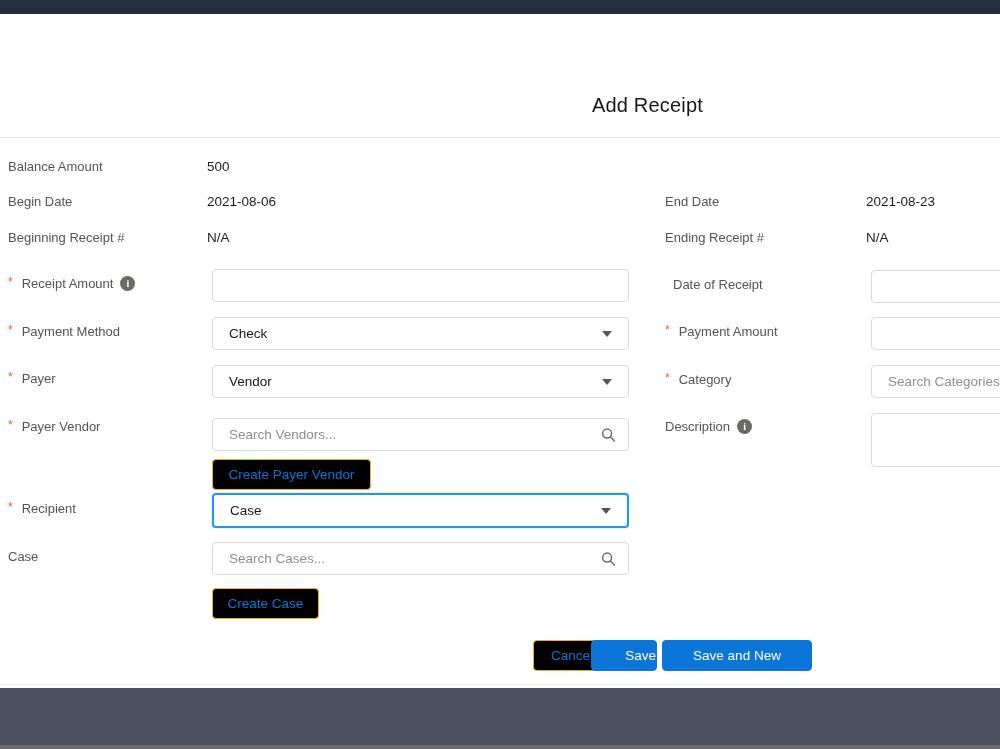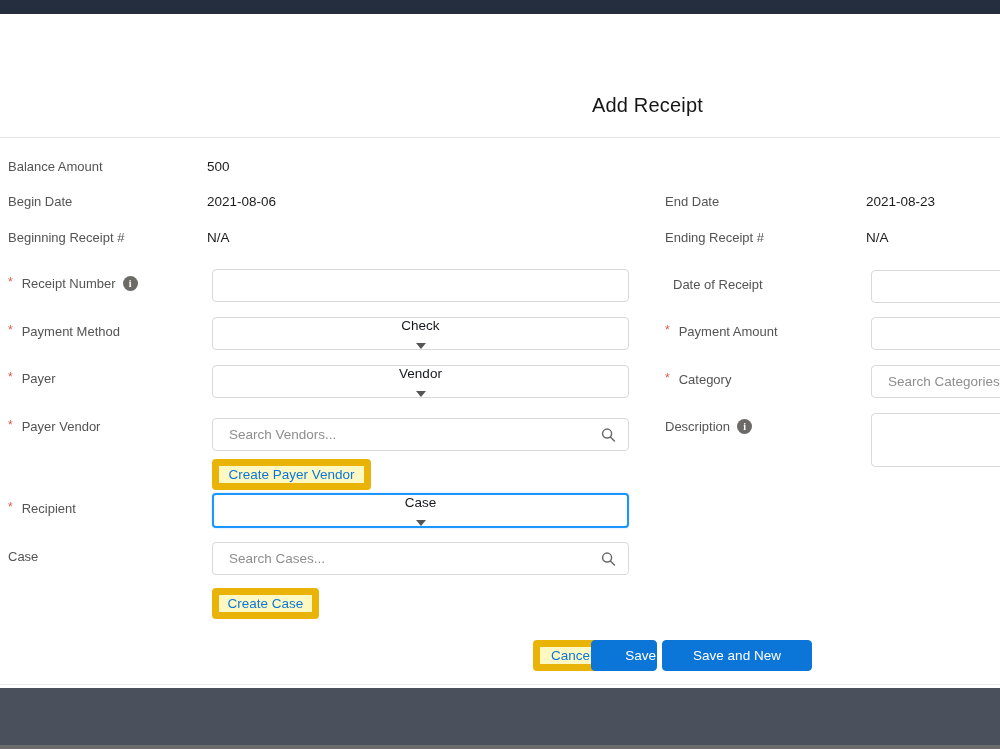--- a/index.html
+++ b/index.html
@@ -30,35 +30,35 @@
   .tbox { position:absolute; width:417px; height:33px; background:#fff; border:1px solid #d9d9d9;
           border-radius:4px; font-family:inherit; font-size:13.5px; color:#16181d; padding:0 16px; outline:none; }
   .tbox::placeholder { color:#8e8e8e; opacity:1; }
   .has-icon { padding-right:40px; }
   .input-wrap { position:absolute; width:417px; height:33px; }
   .input-wrap .tbox { left:0; top:0; width:100%; height:100%; position:absolute; }
   .input-icon { position:absolute; right:13px; top:50%; transform:translateY(-50%); display:flex; pointer-events:none; }
 
   .combo { position:absolute; width:417px; height:33px; background:#fff; border:1px solid #d9d9d9;
            border-radius:4px; display:flex; align-items:center; justify-content:space-between;
-           padding:0 16px; cursor:pointer;flex-direction:column; }
+           padding:0 16px; cursor:pointer; }
   .combo .val { font-size:13.5px; color:#16181d; }
   .caret { width:0; height:0; border-left:5px solid transparent; border-right:5px solid transparent;
            border-top:6px solid #555; }
   .combo.focused { border:2px solid #1b96ff; height:35px; box-shadow:0 0 2px rgba(27,150,255,.35); }
 
   .info-icon { width:15px; height:15px; border-radius:50%; background:#6c6a67; color:#fff;
                font-size:10px; font-weight:bold; display:inline-flex; align-items:center; justify-content:center;
                font-family:"Liberation Serif","DejaVu Serif",serif; cursor:pointer; }
 
   .textarea-box { position:absolute; width:417px; height:54px; background:#fff; border:1px solid #d9d9d9;
                   border-radius:4px; resize:none; font-family:inherit; font-size:13.5px; padding:6px 16px; outline:none; }
 
   .btn { font-family:inherit; font-size:13.5px; border-radius:4px; cursor:pointer; position:absolute; height:31px; }
-  .btn-neutral { background:#fef9c3; border:7px solid #eab308; color:#0b76d8; }
+  .btn-neutral { background:#000000; border:1px solid #eab308; color:#0b76d8; }
   .btn-brand { background:#0b76d8; border:1px solid #0b76d8; color:#fff; }
 
   .body-divider { position:absolute; left:0; top:546px; width:1295px; height:1px; background:#e9e9e9; }
 
   
   .page-footer { position:absolute; left:0; top:688px; width:1000px; height:57px; background:#4a505c; }
   .footer-strip { position:absolute; left:0; top:745px; width:1000px; height:4px; background:#6c6c6c; }
 
   svg { display:block; }
 </style>
@@ -97,21 +97,21 @@
         </div>
       <div class="ro-val" style="left:207px; top:92px;">N/A</div>
 
       <div class="lbl" style="left:665px; top:92px;">
           <span>Ending Receipt #</span>
         </div>
       <div class="ro-val" style="left:866px; top:92px;">N/A</div>
 
       <div class="lbl" style="left:8px; top:138px;">
         <span class="req">*</span>
-        <span>Receipt Number</span>
+        <span>Receipt Amount</span>
         <span class="info-icon">i</span>
       </div>
       <input class="tbox" style="left: 212px; top: 131px;" value="">
 
       <div class="lbl" style="left:673px; top:139px;">
           <span>Date of Receipt</span>
         </div>
       <input class="tbox" style="left: 871px; top: 132px;" value="">
 
       <div class="lbl" style="left:8px; top:186px;">

